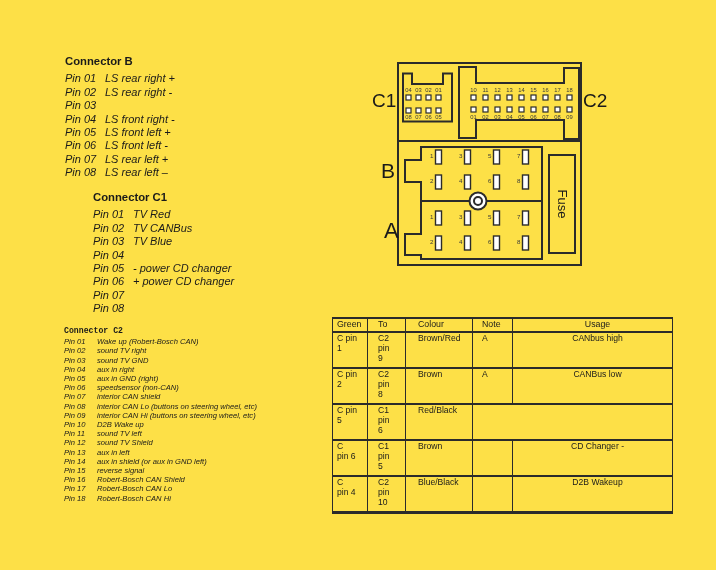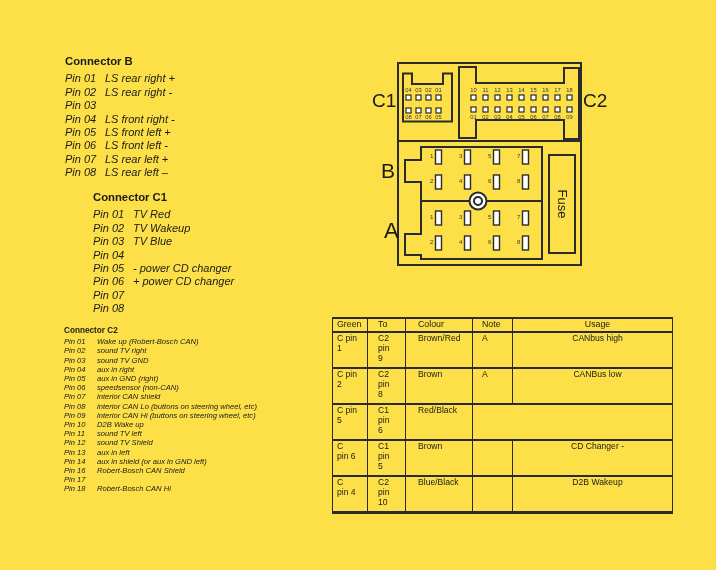--- a/index.html
+++ b/index.html
@@ -7,21 +7,21 @@
        font-family:"Liberation Sans","DejaVu Sans",sans-serif;}
   #sheet{position:relative;width:716px;height:570px;background:#fde047;}
 
   
   .pin-block{position:absolute;color:#1a1a1a;}
   #block-b {left:65px;top:55px;width:255px;font-size:11px;line-height:13.4px;}
   #block-c1{left:65px;top:191px;width:255px;font-size:11px;line-height:13.4px;margin-left:28px;}
   #block-c2{left:64px;top:326px;width:275px;font-size:7.6px;line-height:9.2px;}
   .block-heading{font-weight:bold;}
   #block-b .block-heading,#block-c1 .block-heading{font-size:11.3px;margin-bottom:4px;}
-  #block-c2 .block-heading{font-size:8.2px;margin-bottom:2px;}
+  #block-c2 .block-heading{font-size:8.2px;margin-bottom:2px;font-family:Liberation Mono, monospace;}
   .pin-row{display:flex;font-style:italic;}
   .pin-num{flex:0 0 40px;}
   #block-c2 .pin-num{flex:0 0 33px;}
   .pin-desc{flex:1;}
 
   
   #diagram{position:absolute;left:370px;top:40px;width:330px;height:260px;}
   #diagram svg{display:block;}
   .outline{fill:none;stroke:#2b2b2b;stroke-width:2;}
   .pin-sq{fill:#ffffff;stroke:#2b2b2b;stroke-width:1.2;}
@@ -92,21 +92,21 @@
 
   <div class="pin-block" id="block-c1">
     <div class="block-heading">Connector C1</div>
     <div id="pins-connector_c1">
         <div class="pin-row">
           <span class="pin-num">Pin 01</span>
           <span class="pin-desc">TV Red</span>
         </div>
         <div class="pin-row">
           <span class="pin-num">Pin 02</span>
-          <span class="pin-desc">TV Wakeup</span>
+          <span class="pin-desc">TV CANBus</span>
         </div>
         <div class="pin-row">
           <span class="pin-num">Pin 03</span>
           <span class="pin-desc">TV Blue</span>
         </div>
         <div class="pin-row">
           <span class="pin-num">Pin 04</span>
           <span class="pin-desc"></span>
         </div>
         <div class="pin-row">
@@ -181,25 +181,30 @@
         </div>
         <div class="pin-row">
           <span class="pin-num">Pin 13</span>
           <span class="pin-desc">aux in left</span>
         </div>
         <div class="pin-row">
           <span class="pin-num">Pin 14</span>
           <span class="pin-desc">aux in shield (or aux in GND left)</span>
         </div>
         <div class="pin-row">
+          <span class="pin-num">Pin 15</span>
+          <span class="pin-desc">reverse signal</span>
+        </div>
+        <div class="pin-row">
           <span class="pin-num">Pin 16</span>
           <span class="pin-desc">Robert-Bosch CAN Shield</span>
         </div>
         <div class="pin-row">
           <span class="pin-num">Pin 17</span>
+          <span class="pin-desc">Robert-Bosch CAN Lo</span>
         </div>
         <div class="pin-row">
           <span class="pin-num">Pin 18</span>
           <span class="pin-desc">Robert-Bosch CAN Hi</span>
         </div>
       </div>
   </div>
 
   <div id="diagram">
     <svg id="diagram-svg" width="330" height="260" viewBox="0 0 330 260">

